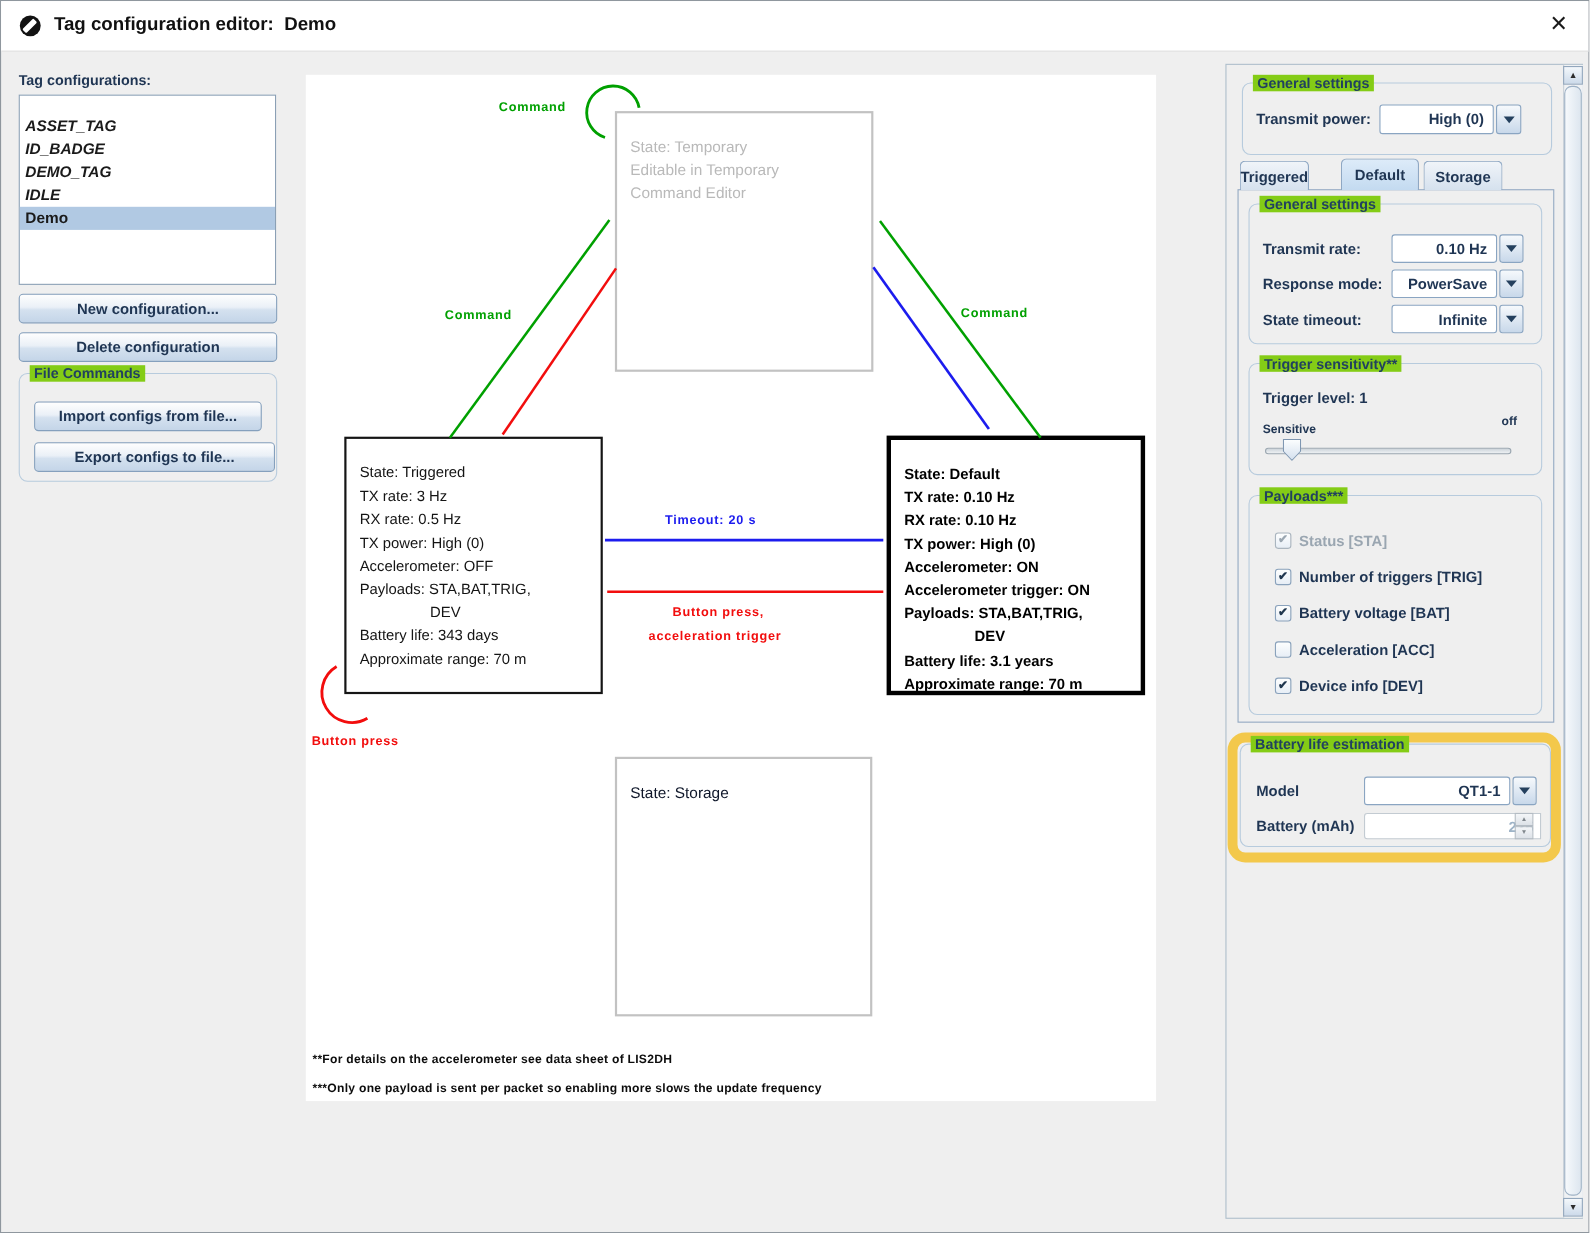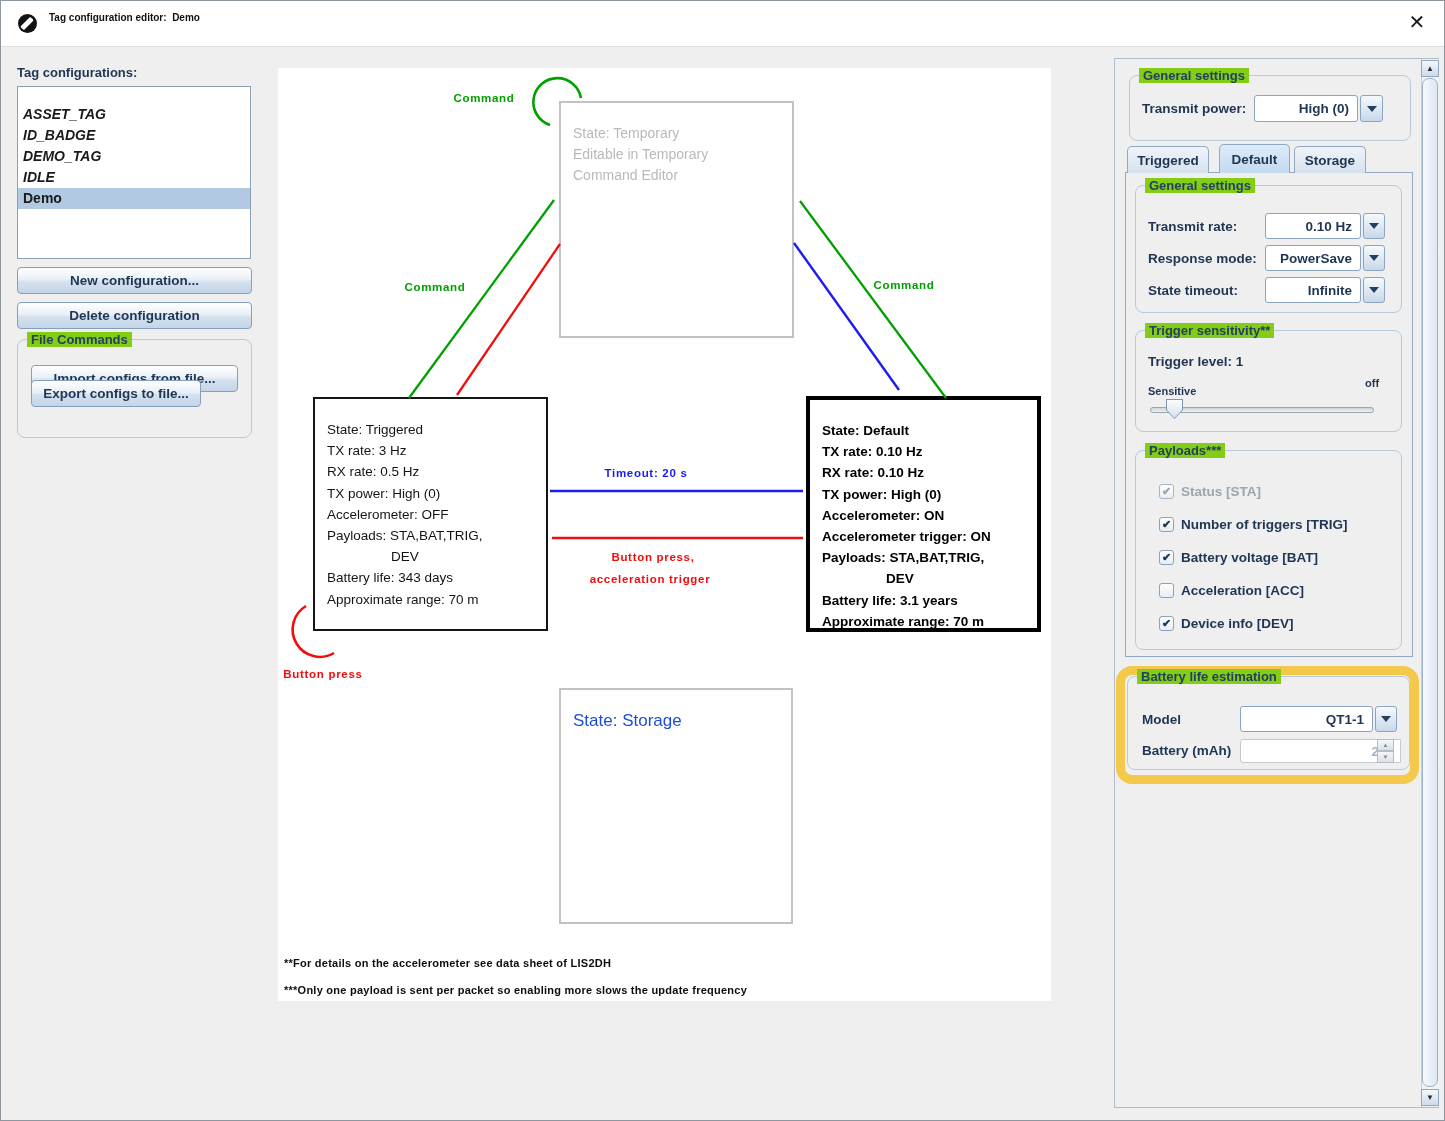--- a/index.html
+++ b/index.html
@@ -2,21 +2,21 @@
 <html style="--green: #00a000; --red: #f20d0d; --blue: #1c1cee; --highlight: #f3c84b; --selection: #b1c9e3;"><head>
 <meta charset="utf-8">
 <style>
   html,body{margin:0;padding:0;}
   body{width:1445px;height:1121px;position:relative;font-family:"Liberation Sans",sans-serif;background:#ffffff;overflow:hidden;}
   .window{position:absolute;inset:0;border:1px solid #8f979e;background:#efefef;box-sizing:border-box;}
   
   .titlebar{position:absolute;left:0;top:0;right:0;height:45px;background:#ffffff;border-bottom:1px solid #dcdcdc;}
   .title-icon{position:absolute;left:17px;top:13px;width:19px;height:19px;border-radius:50%;background:#121212;}
   .title-icon::after{content:"";position:absolute;left:2px;top:7px;width:14px;height:5px;background:#ffffff;transform:rotate(-45deg);border-radius:1px;}
-  .title-text{position:absolute;left:48px;top:11px;font-size:10px;font-weight:700;color:#111;white-space:pre;}
+  .title-text{position:absolute;left:48px;top:11px;font-size:17px;font-weight:700;color:#111;white-space:pre;}
   .close-btn{position:absolute;right:14px;top:8px;width:26px;height:26px;text-align:center;line-height:26px;font-size:20px;color:#1a1a1a;cursor:default;}
   
   .lbl{position:absolute;font-size:13.5px;font-weight:700;color:#1f3553;white-space:nowrap;}
   .btn{position:absolute;box-sizing:border-box;border:1px solid #85a0bd;border-radius:4px;
        background:linear-gradient(180deg,#fefefe 0%,#eaf0f7 45%,#d4e1ef 55%,#c4d5e8 100%);
        font-size:13.5px;font-weight:700;color:#1f3553;text-align:center;display:flex;align-items:center;justify-content:center;}
   .group{position:absolute;box-sizing:border-box;border:1px solid #b7cbdd;border-radius:8px;}
   .group-title{position:absolute;font-size:13px;font-weight:700;color:#21415f;background:#84cc16;padding:0 4px;white-space:nowrap;z-index:2;}
   .combo-val{position:absolute;box-sizing:border-box;border:1px solid #8aa5c2;border-radius:3px;background:#fff;
              font-size:13.5px;font-weight:700;color:#1f3553;text-align:right;display:flex;align-items:center;justify-content:flex-end;padding:0 8px;}
@@ -34,21 +34,21 @@
   .cfg-list{position:absolute;left:16px;top:85px;width:234px;height:173px;box-sizing:border-box;background:#fff;border:1px solid #8ba0b5;padding-top:17px;}
   .cfg-item{height:21px;line-height:21px;padding:0 5px;font-size:14px;font-weight:700;font-style:italic;color:#1a1a1a;white-space:nowrap;}
   .cfg-item.regular{font-style:normal;}
   .cfg-item.selected{background:var(--selection);}
   
   .canvas{position:absolute;left:277px;top:67px;width:773px;height:933px;background:#ffffff;}
   .state-box{position:absolute;box-sizing:border-box;background:#fff;padding:20px 12px;font-size:13.5px;line-height:21.2px;}
   .sb-temporary{left:281px;top:33px;width:235px;height:237px;border:2px solid #c2c2c2;color:#b9b9b9;font-size:14px;}
   .sb-triggered{left:35px;top:329px;width:235px;height:234px;border:2px solid #151515;color:#141414;}
   .sb-default{left:528px;top:328px;width:235px;height:236px;border:4px solid #000;color:#000;font-weight:700;}
-  .sb-storage{left:281px;top:620px;width:234px;height:236px;border:2px solid #c2c2c2;color:#1d4ed8;font-size:17px;}
+  .sb-storage{left:281px;top:620px;width:234px;height:236px;border:2px solid #c2c2c2;color:#0f172a;font-size:14px;}
   .indent{padding-left:64px;}
   .edge-label{position:absolute;transform:translateX(-50%);font-size:11.5px;font-weight:700;letter-spacing:0.7px;white-space:nowrap;}
   .lab-green{color:var(--green);}
   .lab-red{color:var(--red);}
   .lab-blue{color:var(--blue);}
   .footnote{position:absolute;left:6px;font-size:11px;font-weight:700;letter-spacing:0.25px;color:#0d0d0d;white-space:nowrap;}
   svg.arrows{position:absolute;left:0;top:0;width:773px;height:933px;pointer-events:none;}
   svg.arrows path{fill:none;}
   .st-green{stroke:var(--green);stroke-width:2.3;}
   .st-red{stroke:var(--red);stroke-width:2.3;}
@@ -99,21 +99,21 @@
     <div class="cfg-item">ID_BADGE</div>
     <div class="cfg-item">DEMO_TAG</div>
     <div class="cfg-item">IDLE</div>
     <div class="cfg-item regular selected">Demo</div>
   </div>
   <div class="btn" style="left:16px;top:266px;width:235px;height:27px;">New configuration...</div>
   <div class="btn" style="left:16px;top:301px;width:235px;height:27px;">Delete configuration</div>
   <div class="group" style="left:16px;top:338px;width:235px;height:99px;"></div>
   <div class="group-title" style="left:26px;top:331px;">File Commands</div>
   <div class="btn" style="left:30px;top:364px;width:207px;height:27px;">Import configs from file...</div>
-  <div class="btn" style="left:30px;top:379px;width:170px;height:27px;">Export configs to file...</div>
+  <div class="btn" style="left:30px;top:401px;width:219px;height:27px;">Export configs to file...</div>
 
   <div class="canvas">
 
     <div class="state-box sb-temporary">
       <div>State: Temporary</div>
       <div>Editable in Temporary</div>
       <div>Command Editor</div>
     </div>
 
     <div class="state-box sb-triggered">
@@ -182,21 +182,21 @@
   <div class="panel">
 
     <div class="group" style="left:14px;top:16px;width:282px;height:66px;"></div>
     <div class="group-title" style="left:24px;top:9px;">General settings</div>
     <div class="lbl" style="left:27px;top:42px;">Transmit power:</div>
     <div class="combo-val" style="left:139px;top:36px;width:104px;height:27px;">High (0)</div>
     <div class="combo-arrow" style="left:245px;top:36px;width:23px;height:27px;">
       <span class="tri"></span>
     </div>
 
-    <div class="tab" style="left:12px;top:87px;width:82px;height:27px;">Triggered</div>
+    <div class="tab" style="left:12px;top:87px;width:63px;height:27px;">Triggered</div>
     <div class="tab selected" style="left:104px;top:85px;width:71px;height:29px;">Default</div>
     <div class="tab" style="left:179px;top:87px;width:72px;height:27px;">Storage</div>
     <div class="tabpanel"></div>
 
     <div class="group" style="left:20px;top:126px;width:267px;height:128px;"></div>
     <div class="group-title" style="left:30px;top:119px;">General settings</div>
 
     <div class="lbl" style="left:33px;top:160px;">Transmit rate:</div>
     <div class="combo-val" style="left:150px;top:154px;width:96px;height:26px;">0.10 Hz</div>
     <div class="combo-arrow" style="left:248px;top:154px;width:22px;height:26px;">

